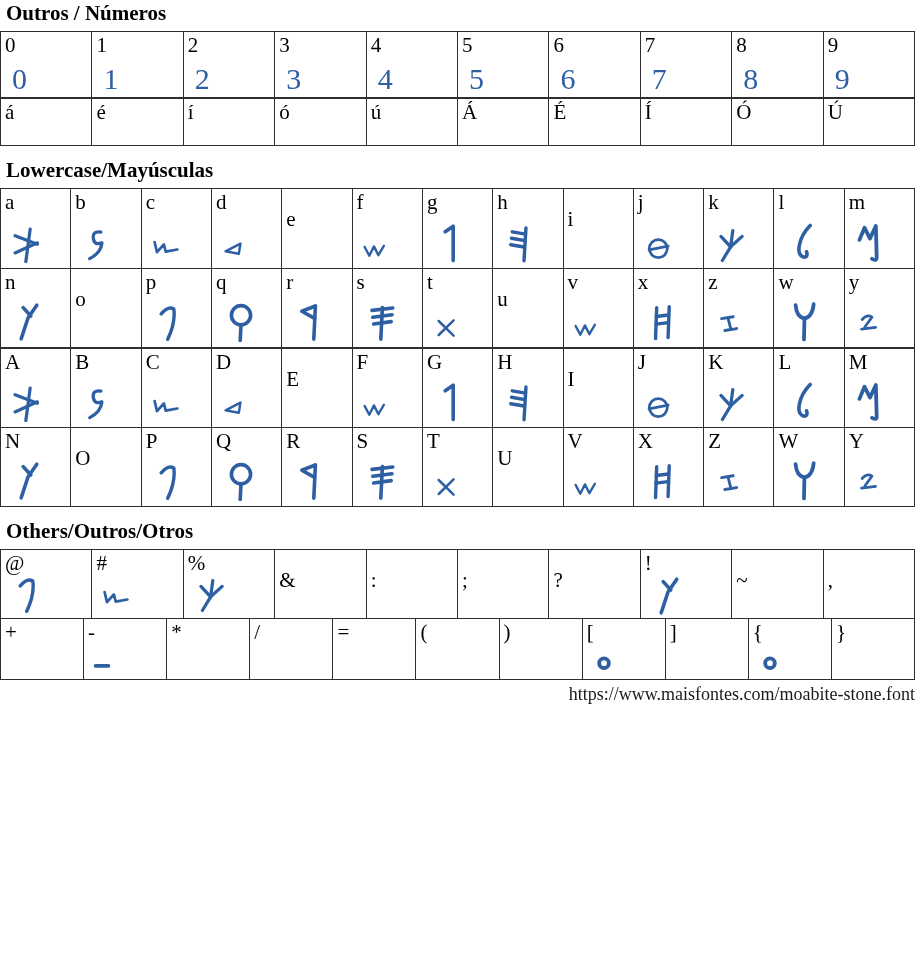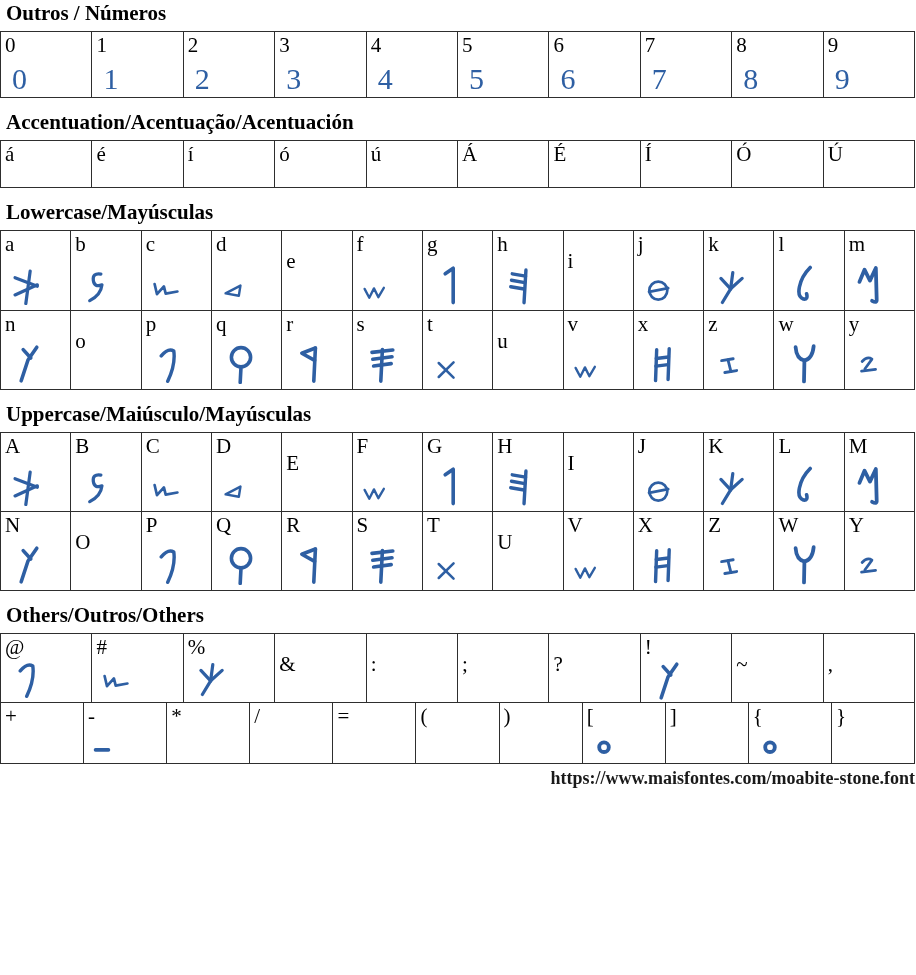--- a/index.html
+++ b/index.html
@@ -30,21 +30,21 @@
   }
   .cell-label.mid { margin-top:17px; }
   .glyph-holder { margin-top:auto; padding:0 0 5px 9px; line-height:0; }
   .glyph-holder svg { display:block; }
   .digit-glyph {
     margin-top:auto; padding:0 0 3px 11px;
     font-size:30px; line-height:1;
   }
   .footer {
     width:916px; text-align:right; margin-top:4px;
-    font-size:18px; line-height:1.2; padding-right:1px; box-sizing:border-box;font-weight:bold;
+    font-size:18px; line-height:1.2; padding-right:1px; box-sizing:border-box;
   }
   .footer a { color:#1a1a1a; text-decoration:none; }
 </style>
 </head>
 <body>
 
 <main>
   <div id="sections">
       <section class="section">
         <div class="section-title">Outros / Números</div>
@@ -87,21 +87,20 @@
               <span class="digit-glyph" style="color: rgb(46, 95, 163);">8</span>
             </div>
             <div class="cell" style="height: 67px;">
               <span class="cell-label">9</span>
               <span class="digit-glyph" style="color: rgb(46, 95, 163);">9</span>
             </div>
           </div>
         </div>
       </section>
       <section class="section">
-        <div class="section-title">Accentuation/Acentuação/Acentuación</div>
         <div class="grid">
           <div class="grid-row">
             <div class="cell" style="height: 48px;">
               <span class="cell-label">á</span>
             </div>
             <div class="cell" style="height: 48px;">
               <span class="cell-label">é</span>
             </div>
             <div class="cell" style="height: 48px;">
               <span class="cell-label">í</span>
@@ -389,21 +388,20 @@
                     <path d="M27,25 Q44,6 60,17 L36,50"></path>
                     <path d="M25,57 L72,51"></path>
                   </g>
                 </svg>
               </span>
             </div>
           </div>
         </div>
       </section>
       <section class="section">
-        <div class="section-title">Uppercase/Maiúsculo/Mayúsculas</div>
         <div class="grid">
           <div class="grid-row">
             <div class="cell" style="height: 80px;">
               <span class="cell-label">A</span>
               <span class="glyph-holder">
                 <svg viewBox="0 0 100 100" width="36" height="36">
                   <g fill="none" stroke="#2e5fa3" stroke-width="9" stroke-linecap="round" stroke-linejoin="round">
                     <path d="M14,24 L76,48"></path>
                     <path d="M14,72 L76,44"></path>
                     <path d="M56,6 L44,96"></path>
@@ -654,21 +652,21 @@
                     <path d="M27,25 Q44,6 60,17 L36,50"></path>
                     <path d="M25,57 L72,51"></path>
                   </g>
                 </svg>
               </span>
             </div>
           </div>
         </div>
       </section>
       <section class="section">
-        <div class="section-title">Others/Outros/Others</div>
+        <div class="section-title">Others/Outros/Otros</div>
         <div class="grid">
           <div class="grid-row">
             <div class="cell" style="height: 70px;">
               <span class="cell-label">@</span>
               <span class="glyph-holder">
                 <svg viewBox="0 0 100 100" width="38" height="38">
                   <g fill="none" stroke="#2e5fa3" stroke-width="9" stroke-linecap="round" stroke-linejoin="round">
                     <path d="M27,26 Q45,4 60,13 Q65,48 44,93"></path>
                   </g>
                 </svg>

